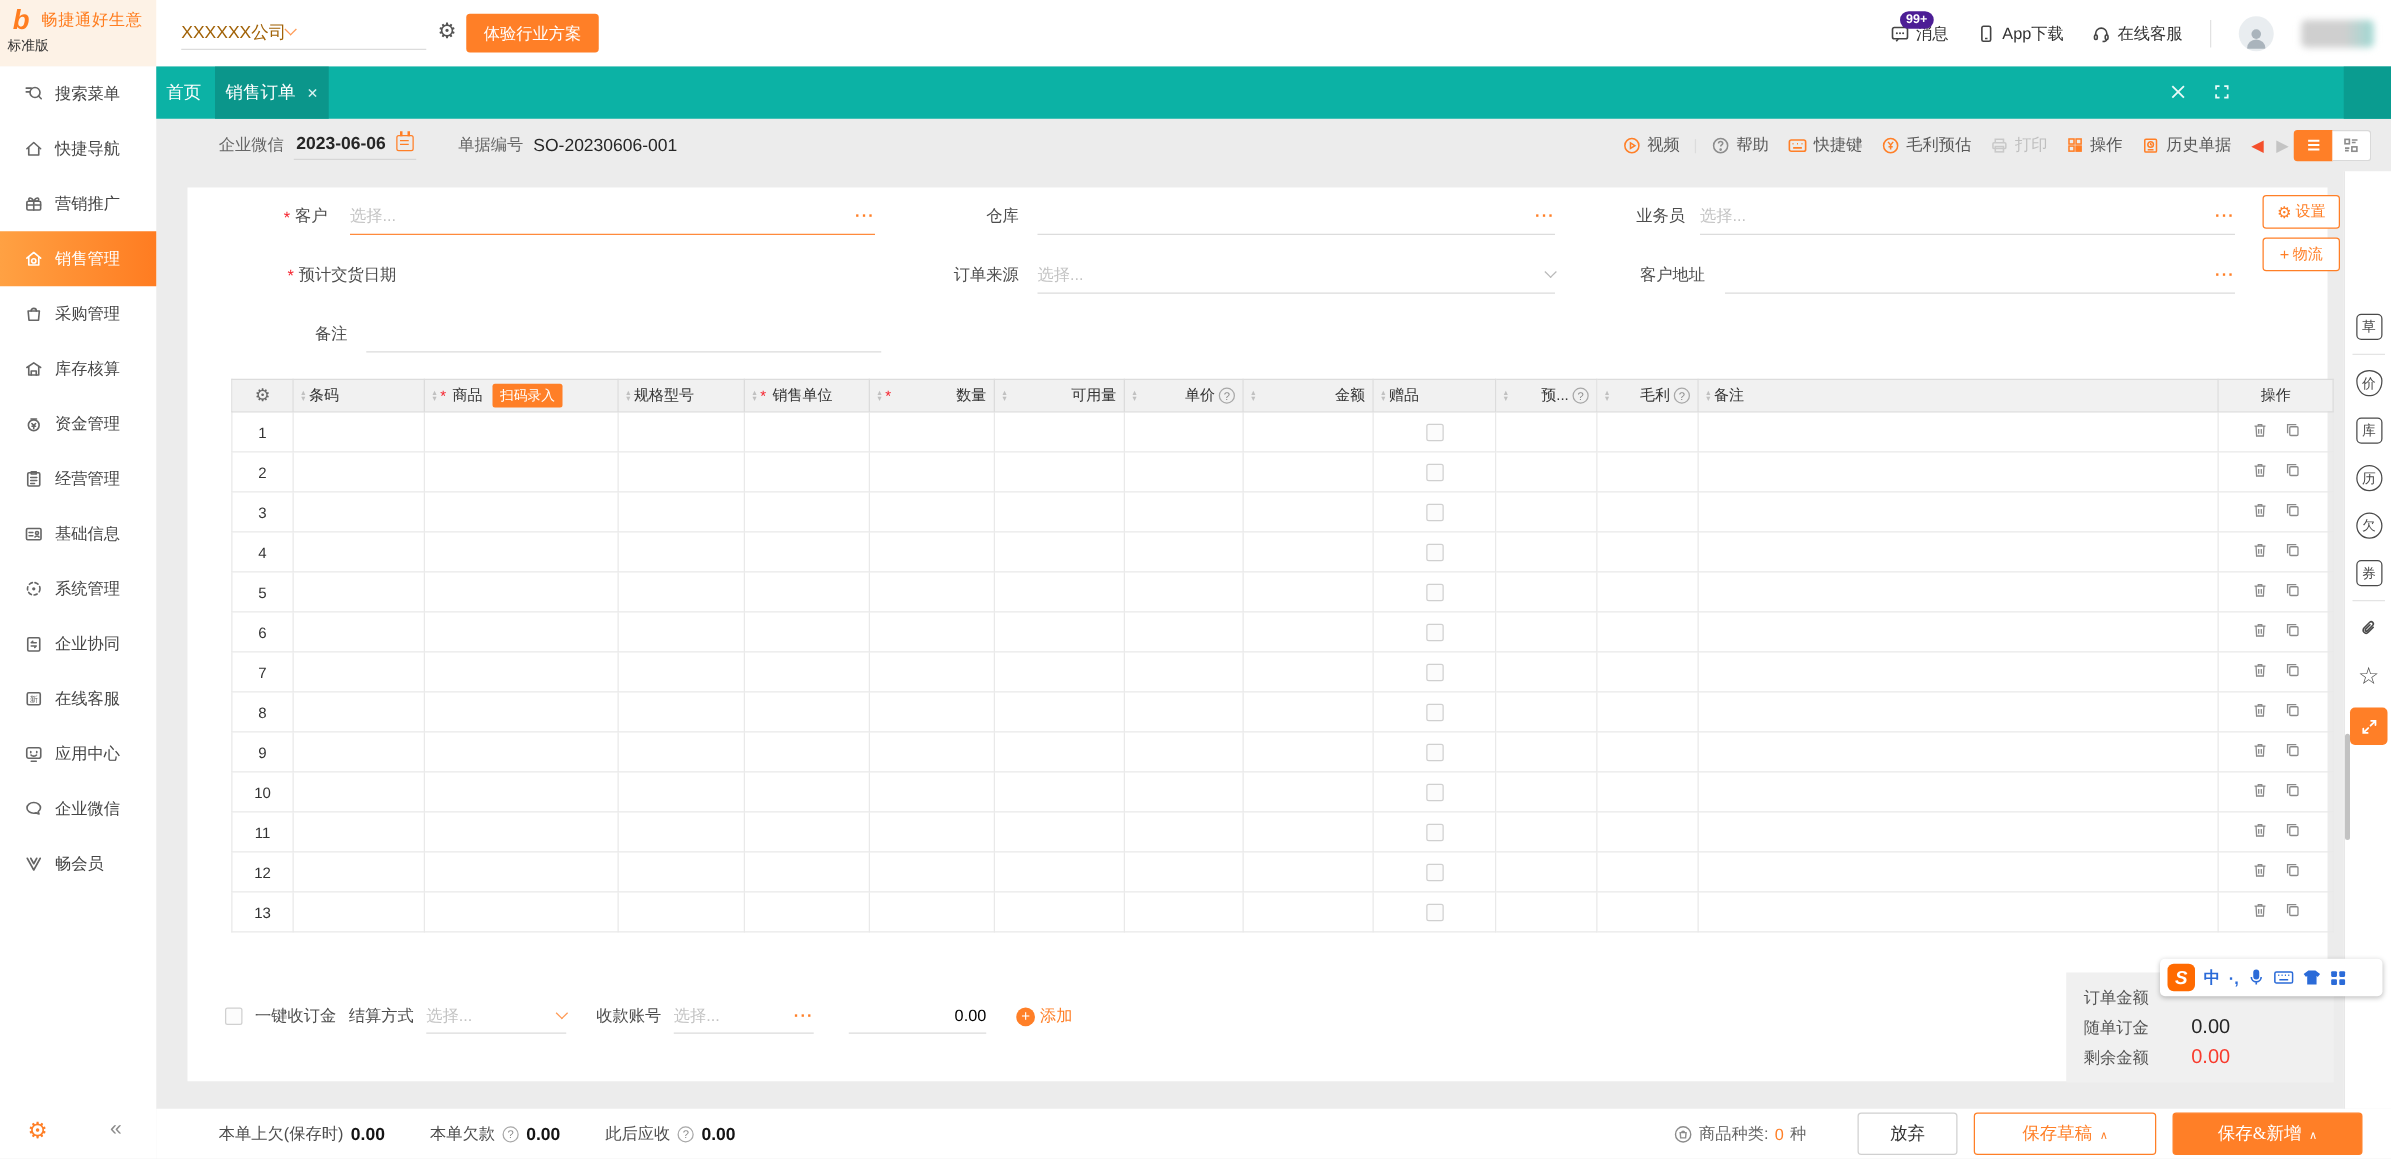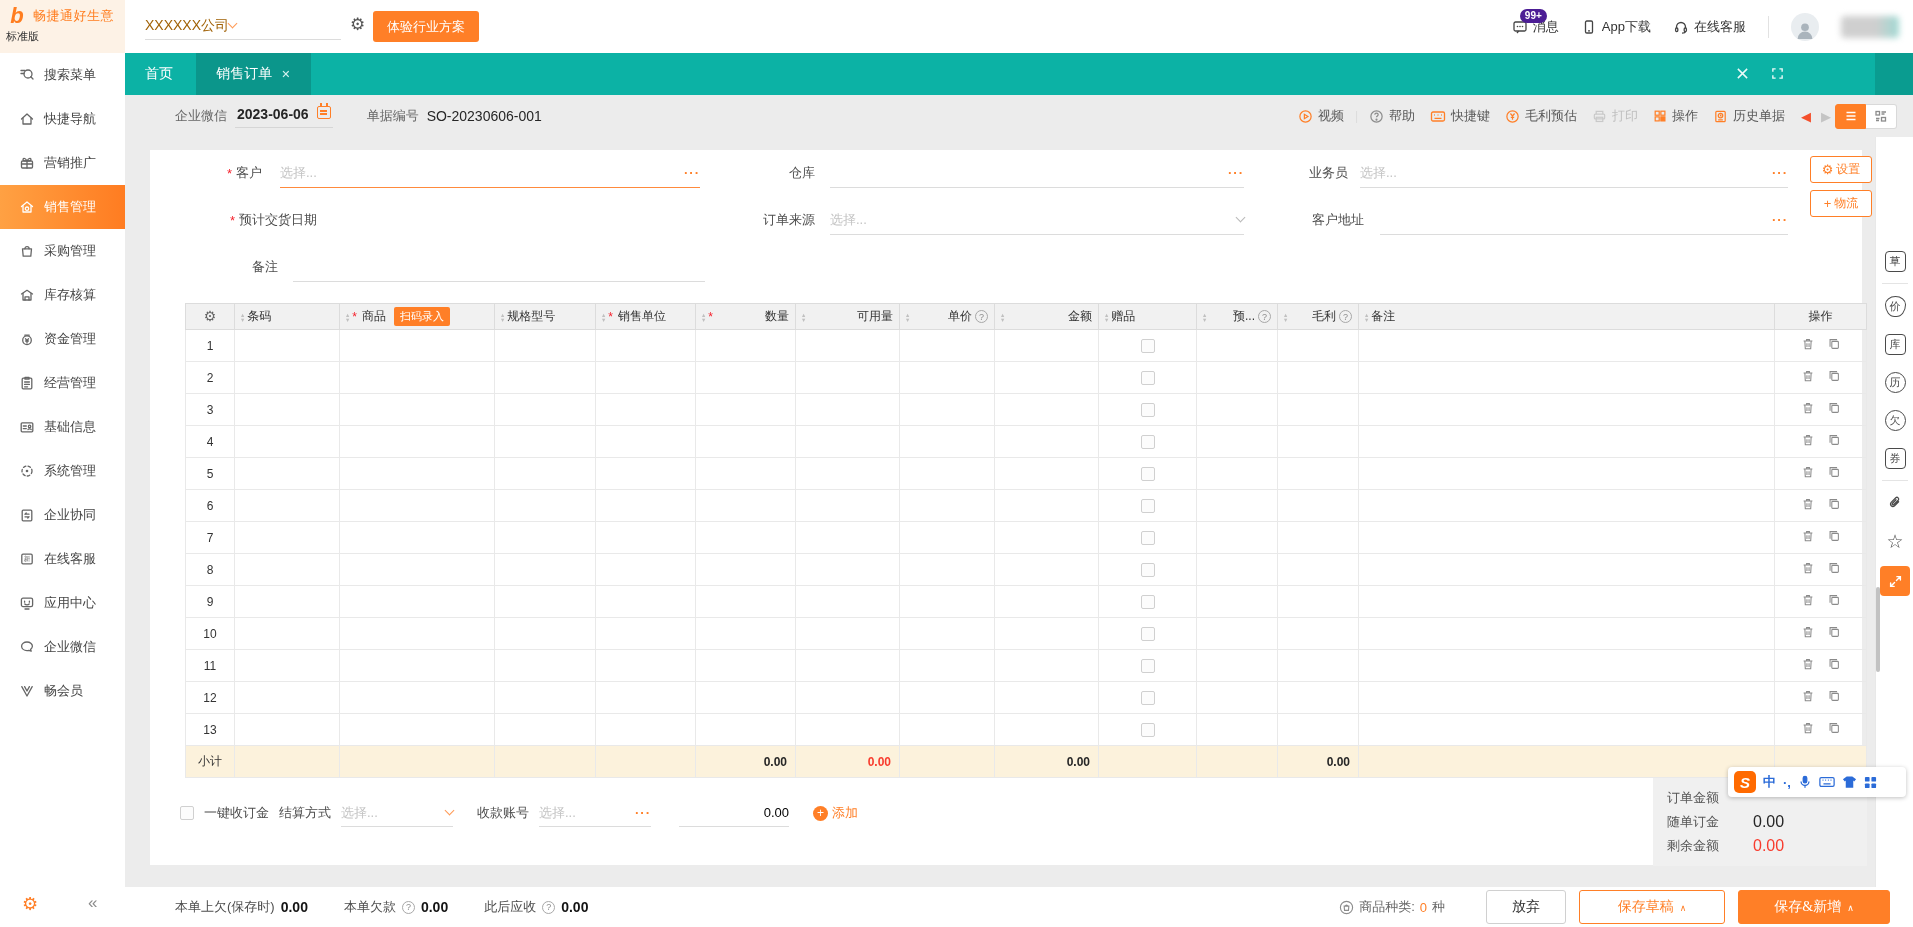--- a/index.html
+++ b/index.html
@@ -20,41 +20,41 @@
 .gear-top{position:absolute;left:350px;top:16px;font-size:17px;color:#555;cursor:pointer;line-height:1}
 .trial-btn{position:absolute;left:373px;top:11px;height:31px;padding:0 14px;background:#ff7f27;color:#fff;border:none;border-radius:3px;font-size:13px;cursor:pointer}
 .topbar-right{position:absolute;right:14px;top:0;height:53px;display:flex;align-items:center;gap:22px}
 .top-item{display:flex;align-items:center;gap:5px;font-size:13px;color:#333;cursor:pointer;position:relative}
 .badge{position:absolute;top:-9px;left:8px;background:#4c1d95;color:#fff;font-size:10px;line-height:14px;padding:0 5px;border-radius:8px;font-weight:bold}
 .v-divider{width:1px;height:22px;background:#e2e2e2}
 .avatar{width:28px;height:28px;border-radius:50%;background:#e9edf0;display:inline-flex;align-items:flex-end;justify-content:center;overflow:hidden}
 .name-blur{width:58px;height:22px;border-radius:4px;background:linear-gradient(90deg,#cfcfcf 60%,#9fd8d2);filter:blur(3px)}
 
 .tabbar{position:absolute;left:125px;top:53px;right:0;height:42px;background:#0cb2a5;z-index:25}
-.tab{display:inline-flex;align-items:center;height:42px;padding:0 20px;color:#fff;font-size:14px;cursor:pointer;vertical-align:top}
+.tab{display:inline-flex;align-items:center;height:42px;padding:0 8px;color:#fff;font-size:14px;cursor:pointer;vertical-align:top}
 .tab.active{background:#0b968b}
 .tab-close{margin-left:9px;font-size:11px;color:#d8f3f0;cursor:pointer}
 .tabbar-ico{position:absolute;top:14px;color:#eafaf8;cursor:pointer}
 .tabbar-corner{position:absolute;right:0;top:0;width:38px;height:42px;background:#0a9c90}
 
 .sidebar{position:absolute;left:0;top:53px;width:125px;bottom:0;background:#fff;z-index:20}
 .side-item{display:flex;align-items:center;gap:9px;height:44px;padding-left:19px;color:#454545;font-size:13px;cursor:pointer}
 .side-item .i{color:#666}
 .side-item.active{background:linear-gradient(90deg,#ffa143,#ff7c21);color:#fff}
 .side-item.active .i{color:#fff}
 .sidebar-bottom{position:absolute;left:0;bottom:0;width:125px;height:42px}
 .side-gear{position:absolute;left:22px;top:10px;font-size:18px;color:#ff7f27;cursor:pointer;line-height:1}
 .side-collapse{position:absolute;left:88px;top:9px;font-size:17px;color:#8c8c8c;cursor:pointer;line-height:1}
 
 .main{position:absolute;left:125px;top:95px;right:0;bottom:0}
 .doc-header{position:absolute;left:0;top:0;right:0;height:42px;display:flex;align-items:center;padding:0 16px 0 50px}
 .doc-field{display:flex;align-items:center;gap:8px;margin-right:34px}
 .doc-label{color:#666;font-size:13px}
 .doc-value{color:#262626;font-size:14px;font-weight:bold}
-.date-box{display:flex;align-items:flex-start;gap:8px;border-bottom:1px solid #d6d6d6;padding:2px 2px 5px 2px}
+.date-box{display:flex;align-items:center;gap:8px;border-bottom:1px solid #d6d6d6;padding:2px 2px 5px 2px}
 .cal-ico{width:14px;height:13px;border:1.5px solid #ff7f27;border-radius:2px;position:relative;display:inline-block}
 .cal-ico:before{content:"";position:absolute;left:2px;top:-4px;width:2px;height:4px;background:#ff7f27;box-shadow:6px 0 0 #ff7f27}
 .cal-ico:after{content:"";position:absolute;left:2px;top:3px;width:7px;height:1.5px;background:#ff7f27;box-shadow:0 3px 0 #ff7f27}
 .doc-toolbar{margin-left:auto;display:flex;align-items:center;gap:15px}
 .tb-item{display:flex;align-items:center;gap:5px;font-size:13px;color:#595959;cursor:pointer;white-space:nowrap}
 .tb-item .i{color:#ff7f27}
 .tb-item.disabled{color:#bfbfbf}
 .tb-item.disabled .i{color:#c9c9c9}
 .tb-sep{color:#dcdcdc;margin:0 -4px}
 .nav-arrow{font-size:13px;cursor:pointer;line-height:1}
@@ -987,36 +987,20 @@
                   <svg width="14" height="14" viewBox="0 0 16 16" fill="none" stroke="currentColor" stroke-width="1.2">
                     <path d="M3 4.5h10M6.4 4.5V3h3.2v1.5M4.4 4.5l.5 9h6.2l.5-9M6.8 7v4.4M9.2 7v4.4"></path>
                   </svg>
                 </span><span class="i op">
                   <svg width="14" height="14" viewBox="0 0 16 16" fill="none" stroke="currentColor" stroke-width="1.2">
                     <path d="M3.5 11V3h8"></path>
                     <rect x="5.5" y="5" width="7.5" height="8" rx="1"></rect>
                   </svg>
                 </span></td>
             </tr>
-            <tr class="subtotal-row">
-              <td class="c-num sub-label">小计</td>
-              <td></td>
-              <td></td>
-              <td></td>
-              <td></td>
-              <td class="c-amt">0.00</td>
-              <td class="c-amt red">0.00</td>
-              <td></td>
-              <td class="c-amt">0.00</td>
-              <td></td>
-              <td></td>
-              <td class="c-amt">0.00</td>
-              <td></td>
-              <td></td>
-            </tr>
           </tbody>
         </table>
     </div>
 
     <div class="payment-row">
       <span class="cb"></span>
       <span class="pay-label">一键收订金</span>
       <span class="pay-label">结算方式</span>
       <span class="pay-select">
         <input placeholder="选择..." style="">

